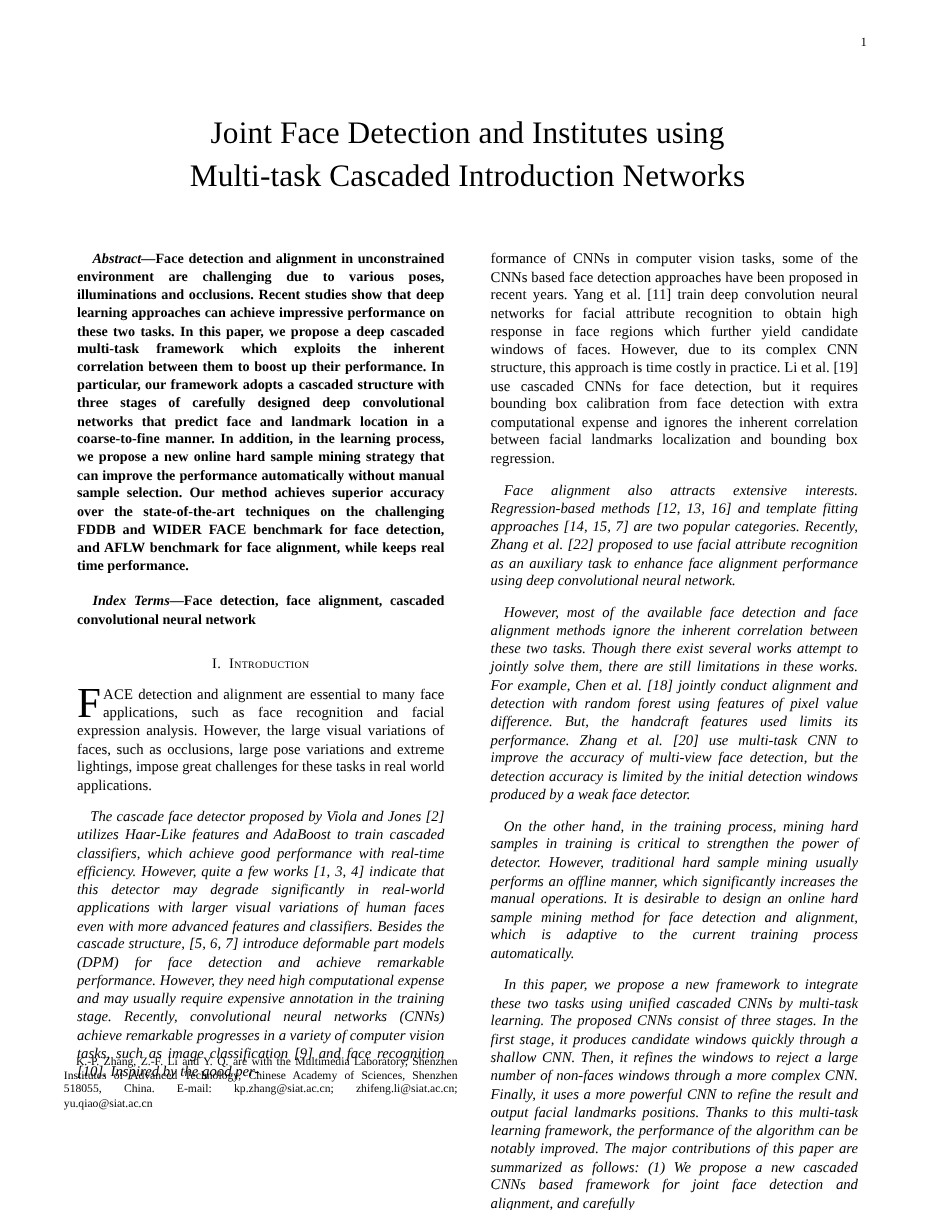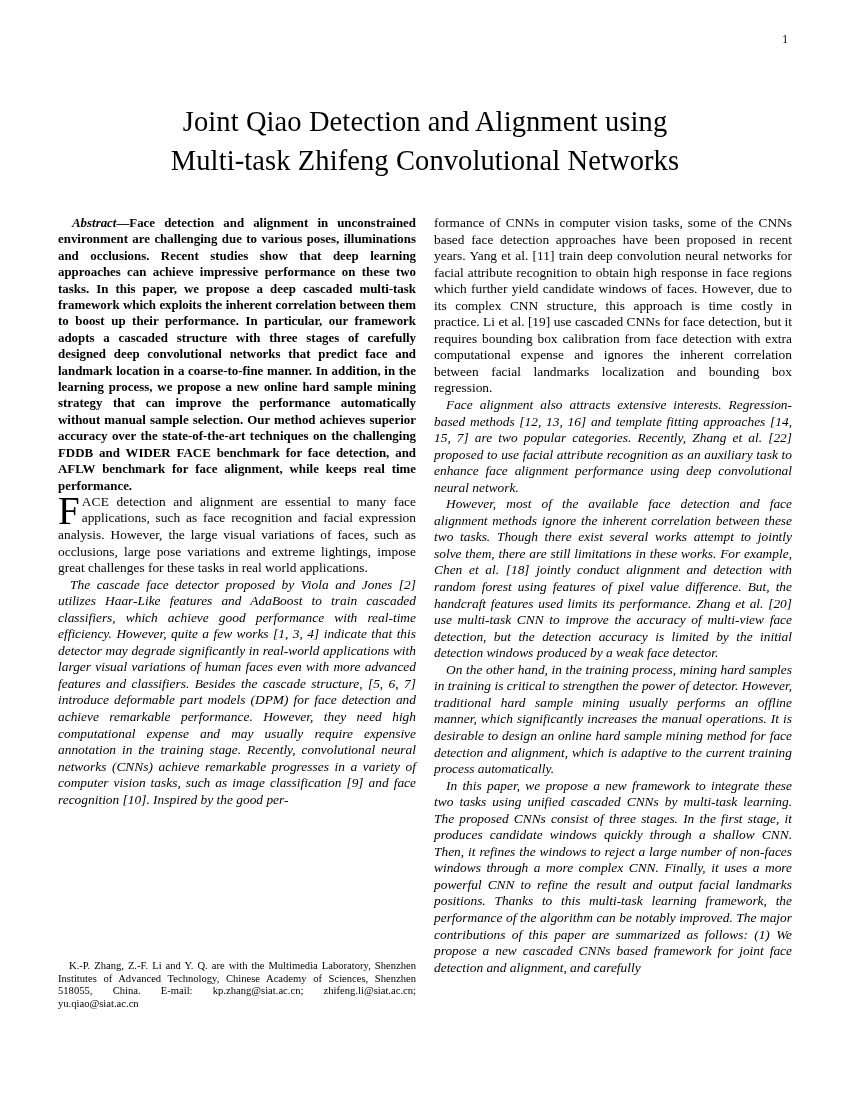--- a/index.html
+++ b/index.html
@@ -56,21 +56,21 @@
     align-items: flex-start;
     gap: 18px;
     height: 795px;
   }
   .col {
     width: 358px;
     position: relative;
     height: 100%;
   }
   p {
-    margin: 0;
+    margin: 12px;
     text-align: justify;
     text-justify: inter-word;
     font-size: 13.4px;
     line-height: 16.55px;
     hyphens: auto;
   }
   p.indent { text-indent: 12px; font-style: italic; }
   .abstract-p {
     font-weight: bold;
     font-size: 12.9px;
@@ -125,32 +125,34 @@
 </style>
 </head>
 <body>
 
 <div class="page">
 
   <div class="running-head">1</div>
 
   <div class="title-block">
     <h1 class="paper-title">
-      <span>Joint Qiao Detection and Alignment using</span><br>
-      <span>Multi-task Zhifeng Convolutional Networks</span>
+      <span>Joint Face Detection and Institutes using</span><br>
+      <span>Multi-task Cascaded Introduction Networks</span>
     </h1>
   </div>
 
   <div class="columns">
 
     <div class="col">
 
       <p class="abstract-p"><span class="abstract-lead">Abstract—</span><span>Face detection and alignment in unconstrained environment are challenging due to various poses, illuminations and occlusions. Recent studies show that deep learning approaches can achieve impressive performance on these two tasks. In this paper, we propose a deep cascaded multi-task framework which exploits the inherent correlation between them to boost up their performance. In particular, our framework adopts a cascaded structure with three stages of carefully designed deep convolutional networks that predict face and landmark location in a coarse-to-fine manner. In addition, in the learning process, we propose a new online hard sample mining strategy that can improve the performance automatically without manual sample selection. Our method achieves superior accuracy over the state-of-the-art techniques on the challenging FDDB and WIDER FACE benchmark for face detection, and AFLW benchmark for face alignment, while keeps real time performance.</span></p>
 
+      <p class="index-terms"><span class="index-lead">Index Terms—</span><span>Face detection, face alignment, cascaded convolutional neural network</span></p>
 
+      <div class="section-head"><span class="section-num">I.</span>&nbsp;&nbsp;<span>Introduction</span></div>
 
       <p class="dropcap-p"><span class="dropcap">F</span><span class="smallcaps-lead">ACE</span><span> detection and alignment are essential to many face applications, such as face recognition and facial expression analysis. However, the large visual variations of faces, such as occlusions, large pose variations and extreme lightings, impose great challenges for these tasks in real world applications.</span></p>
 
       <p class="indent">The cascade face detector proposed by Viola and Jones [2] utilizes Haar-Like features and AdaBoost to train cascaded classifiers, which achieve good performance with real-time efficiency. However, quite a few works [1, 3, 4] indicate that this detector may degrade significantly in real-world applications with larger visual variations of human faces even with more advanced features and classifiers. Besides the cascade structure, [5, 6, 7] introduce deformable part models (DPM) for face detection and achieve remarkable performance. However, they need high computational expense and may usually require expensive annotation in the training stage. Recently, convolutional neural networks (CNNs) achieve remarkable progresses in a variety of computer vision tasks, such as image classification [9] and face recognition [10]. Inspired by the good per-</p>
 
       <div class="footnotes">
         <p class="footnote">K.-P. Zhang, Z.-F. Li and Y. Q. are with the Multimedia Laboratory, Shenzhen Institutes of Advanced Technology, Chinese Academy of Sciences, Shenzhen 518055, China. E-mail: kp.zhang@siat.ac.cn; zhifeng.li@siat.ac.cn; yu.qiao@siat.ac.cn</p>
       </div>
 
     </div>

